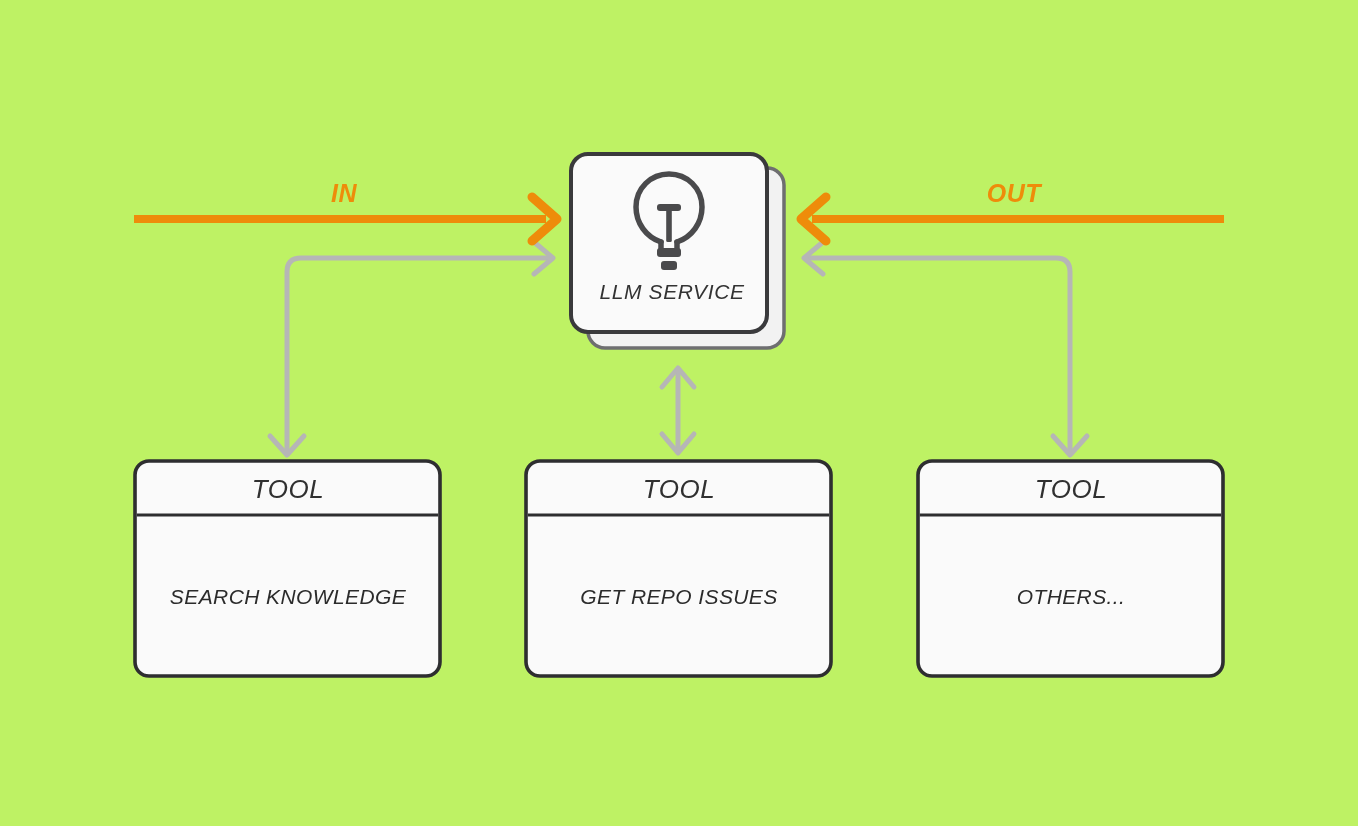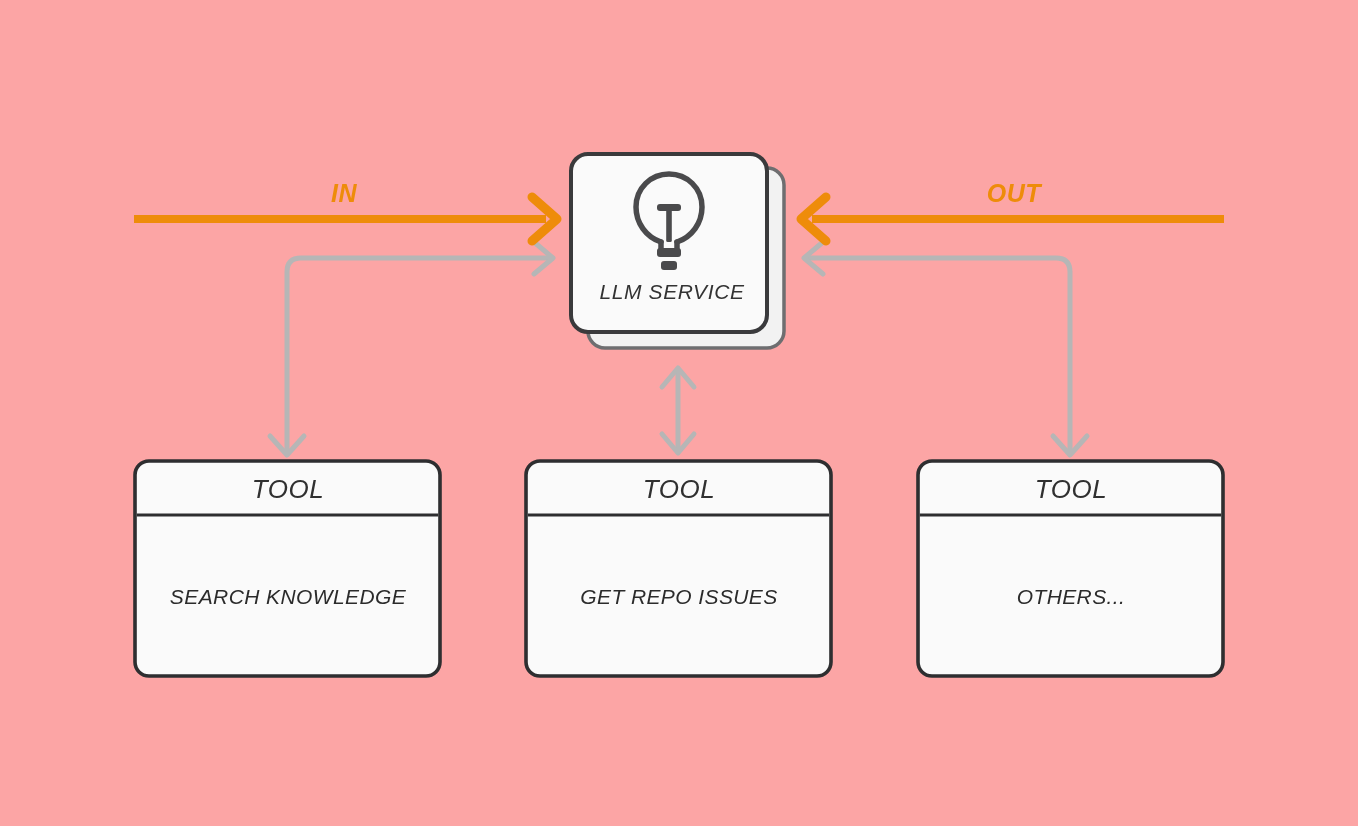--- a/index.html
+++ b/index.html
@@ -110,21 +110,21 @@
     stroke-linecap: round;
     stroke-linejoin: round;
   }
   .bulb-fill {
     fill: #4a4a4c;
   }
 </style>
 </head>
 <body style="background: rgb(255, 255, 255);">
 
-<div id="diagram-root" style="background: #fca5a5;">
+<div id="diagram-root" style="background: #bef264;">
 
   <svg id="diagram-svg" viewBox="0 0 1358 826" xmlns="http://www.w3.org/2000/svg">
 
     <g>
       <path class="conn-line" d="M 287 450 L 287 272 Q 287 258 301 258 L 548 258" stroke="#b6b6b6"></path>
 
       <path class="conn-head" d="M 534 242 L 553 258 L 534 274" stroke="#b6b6b6"></path>
 
       <path class="conn-head" d="M 270 436 L 287 455 L 304 436" stroke="#b6b6b6"></path>
     </g>

